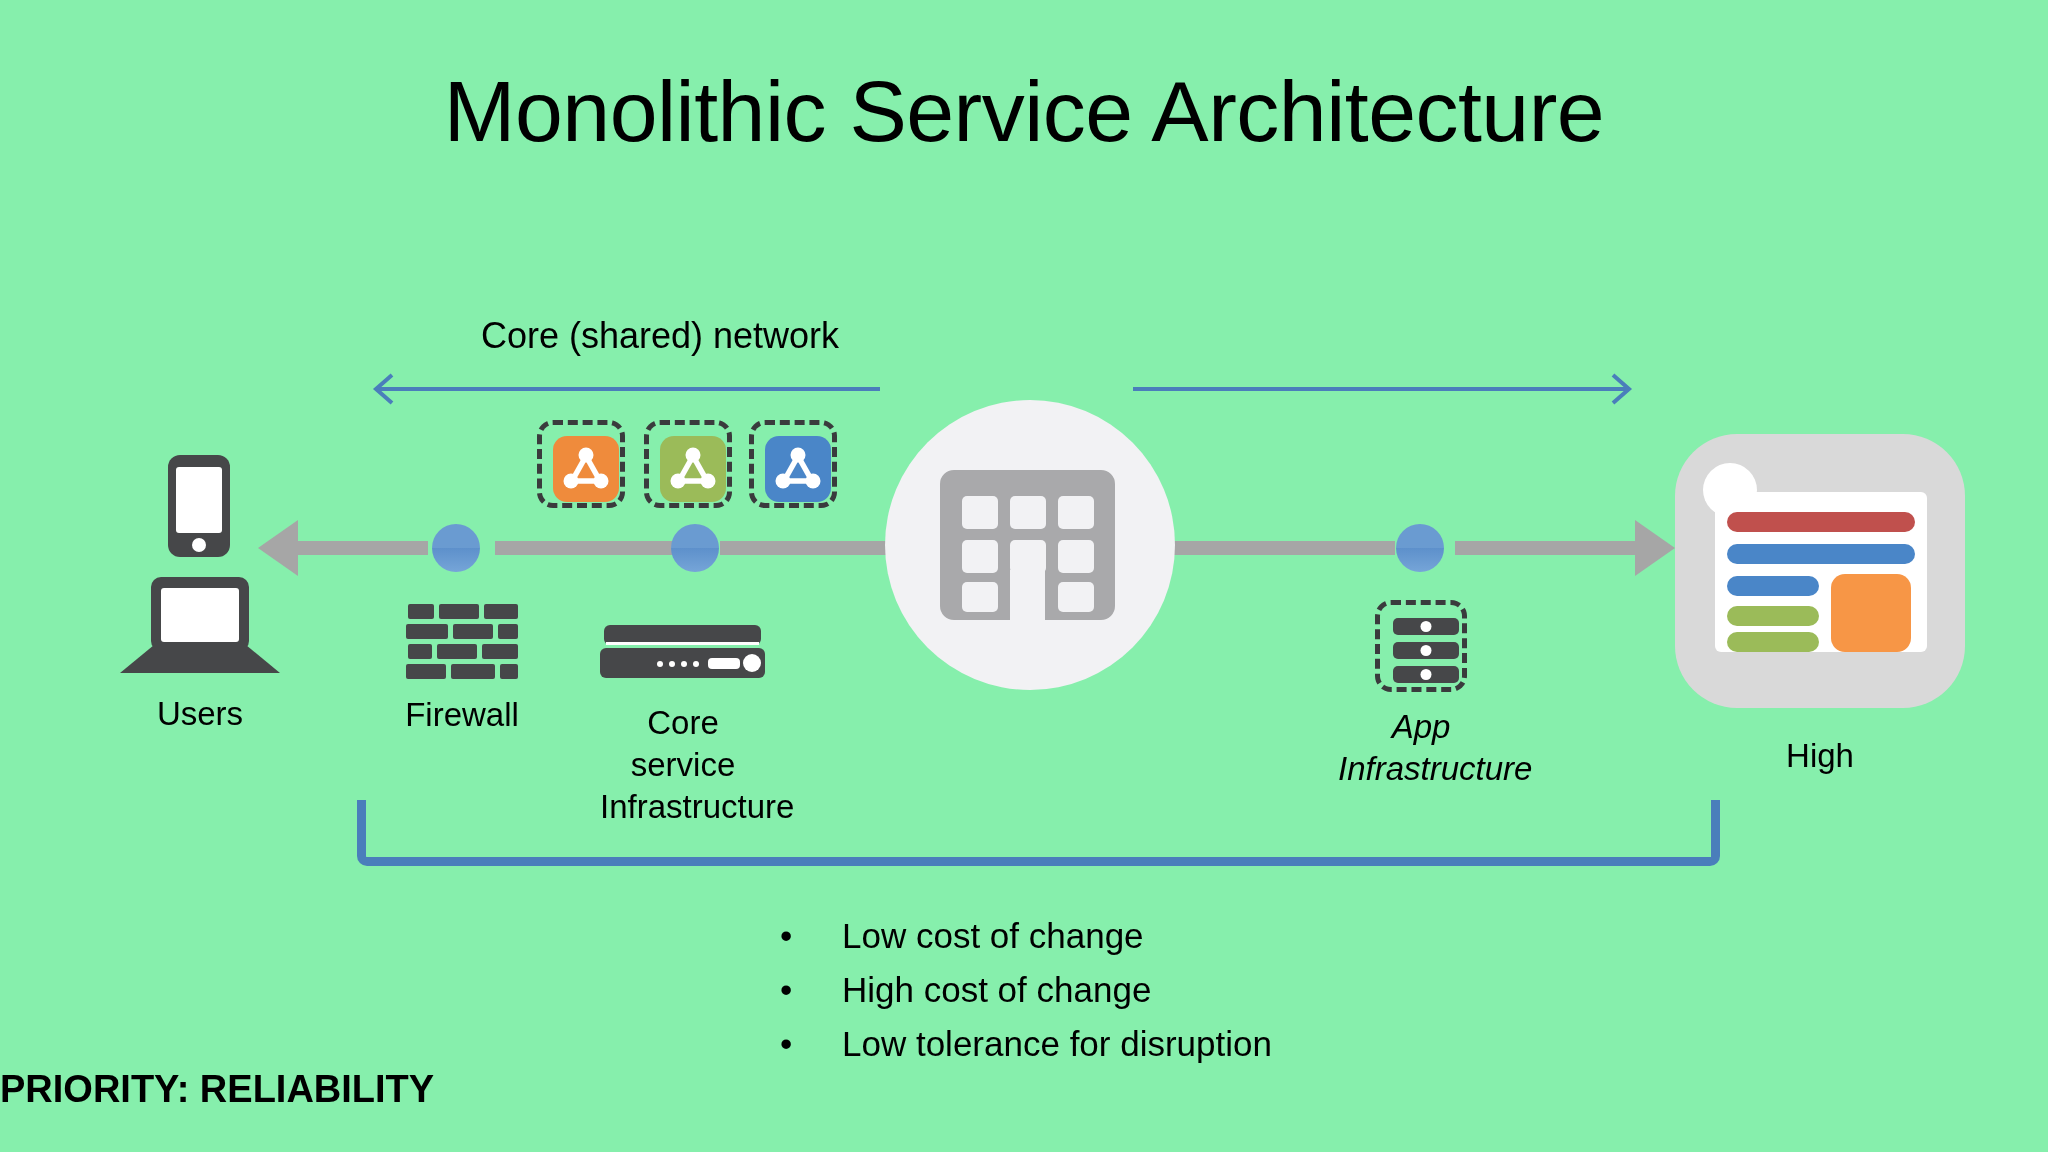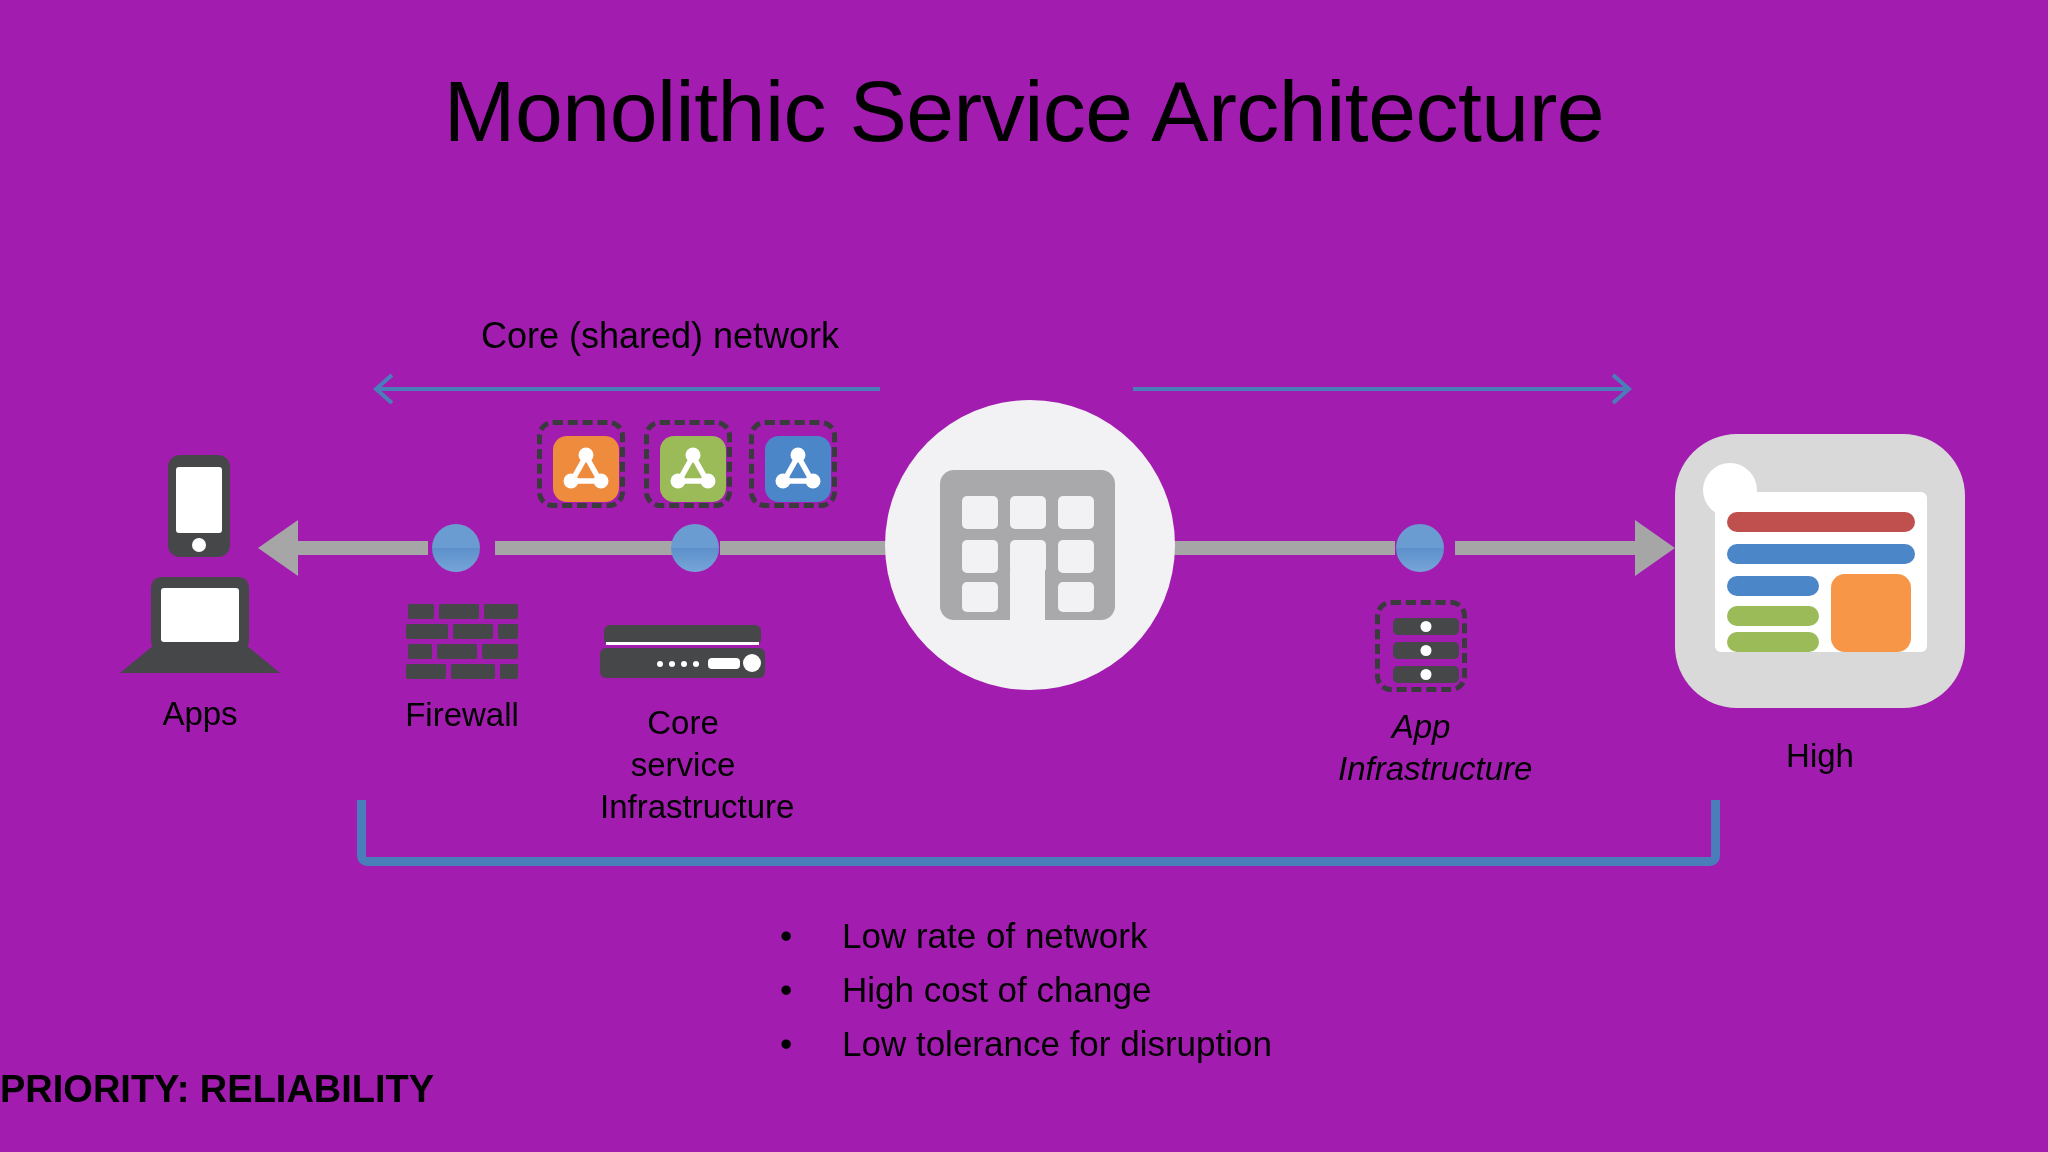--- a/index.html
+++ b/index.html
@@ -8,21 +8,21 @@
     background: #ffffff;
   }
   body {
     font-family: "Liberation Sans", sans-serif;
     color: #000000;
   }
   #slide {
     position: relative;
     width: 2048px;
     height: 1152px;
-    background: #a21caf;
+    background: #86efac;
     overflow: hidden;
   }
   .abs { position: absolute; }
 
   
   #title {
     left: 0;
     top: 62px;
     width: 2048px;
     text-align: center;
@@ -183,21 +183,21 @@
 
       <rect x="48" y="0" width="62" height="102" rx="12" class="dk"></rect>
       <rect x="56" y="12" width="46" height="66" rx="3" fill="#ffffff"></rect>
       <circle cx="79" cy="90" r="7" fill="#ffffff"></circle>
 
       <rect x="31" y="122" width="98" height="74" rx="10" class="dk"></rect>
       <rect x="41" y="133" width="78" height="54" rx="3" fill="#ffffff"></rect>
       <polygon points="34,190 126,190 160,218 0,218" class="dk"></polygon>
     </svg>
   </div>
-  <div class="abs caption" style="left:60px; top:693px; width:280px;">Apps</div>
+  <div class="abs caption" style="left:60px; top:693px; width:280px;">Users</div>
 
   <div class="abs" style="left:406px; top:604px; width:112px; height:80px;">
     <svg width="112" height="80" viewBox="0 0 112 80">
       <g class="dk">
         <rect x="2" y="0" width="26" height="15" rx="2"></rect>
         <rect x="33" y="0" width="40" height="15" rx="2"></rect>
         <rect x="78" y="0" width="34" height="15" rx="2"></rect>
         <rect x="0" y="20" width="42" height="15" rx="2"></rect>
         <rect x="47" y="20" width="40" height="15" rx="2"></rect>
         <rect x="92" y="20" width="20" height="15" rx="2"></rect>
@@ -318,21 +318,21 @@
       <rect x="156" y="140" width="80" height="78" rx="14" fill="#f79646"></rect>
     </svg>
   </div>
   <div class="abs caption" style="left:1680px; top:735px; width:280px;">High</div>
 
   <div class="abs" id="bracket"></div>
 
   <div class="abs" id="bullets">
     <div class="bullet-row">
       <span class="bullet-dot">•</span>
-      <span class="bullet-text">Low rate of network</span>
+      <span class="bullet-text">Low cost of change</span>
     </div>
     <div class="bullet-row">
       <span class="bullet-dot">•</span>
       <span class="bullet-text">High cost of change</span>
     </div>
     <div class="bullet-row">
       <span class="bullet-dot">•</span>
       <span class="bullet-text">Low tolerance for disruption</span>
     </div>
   </div>

